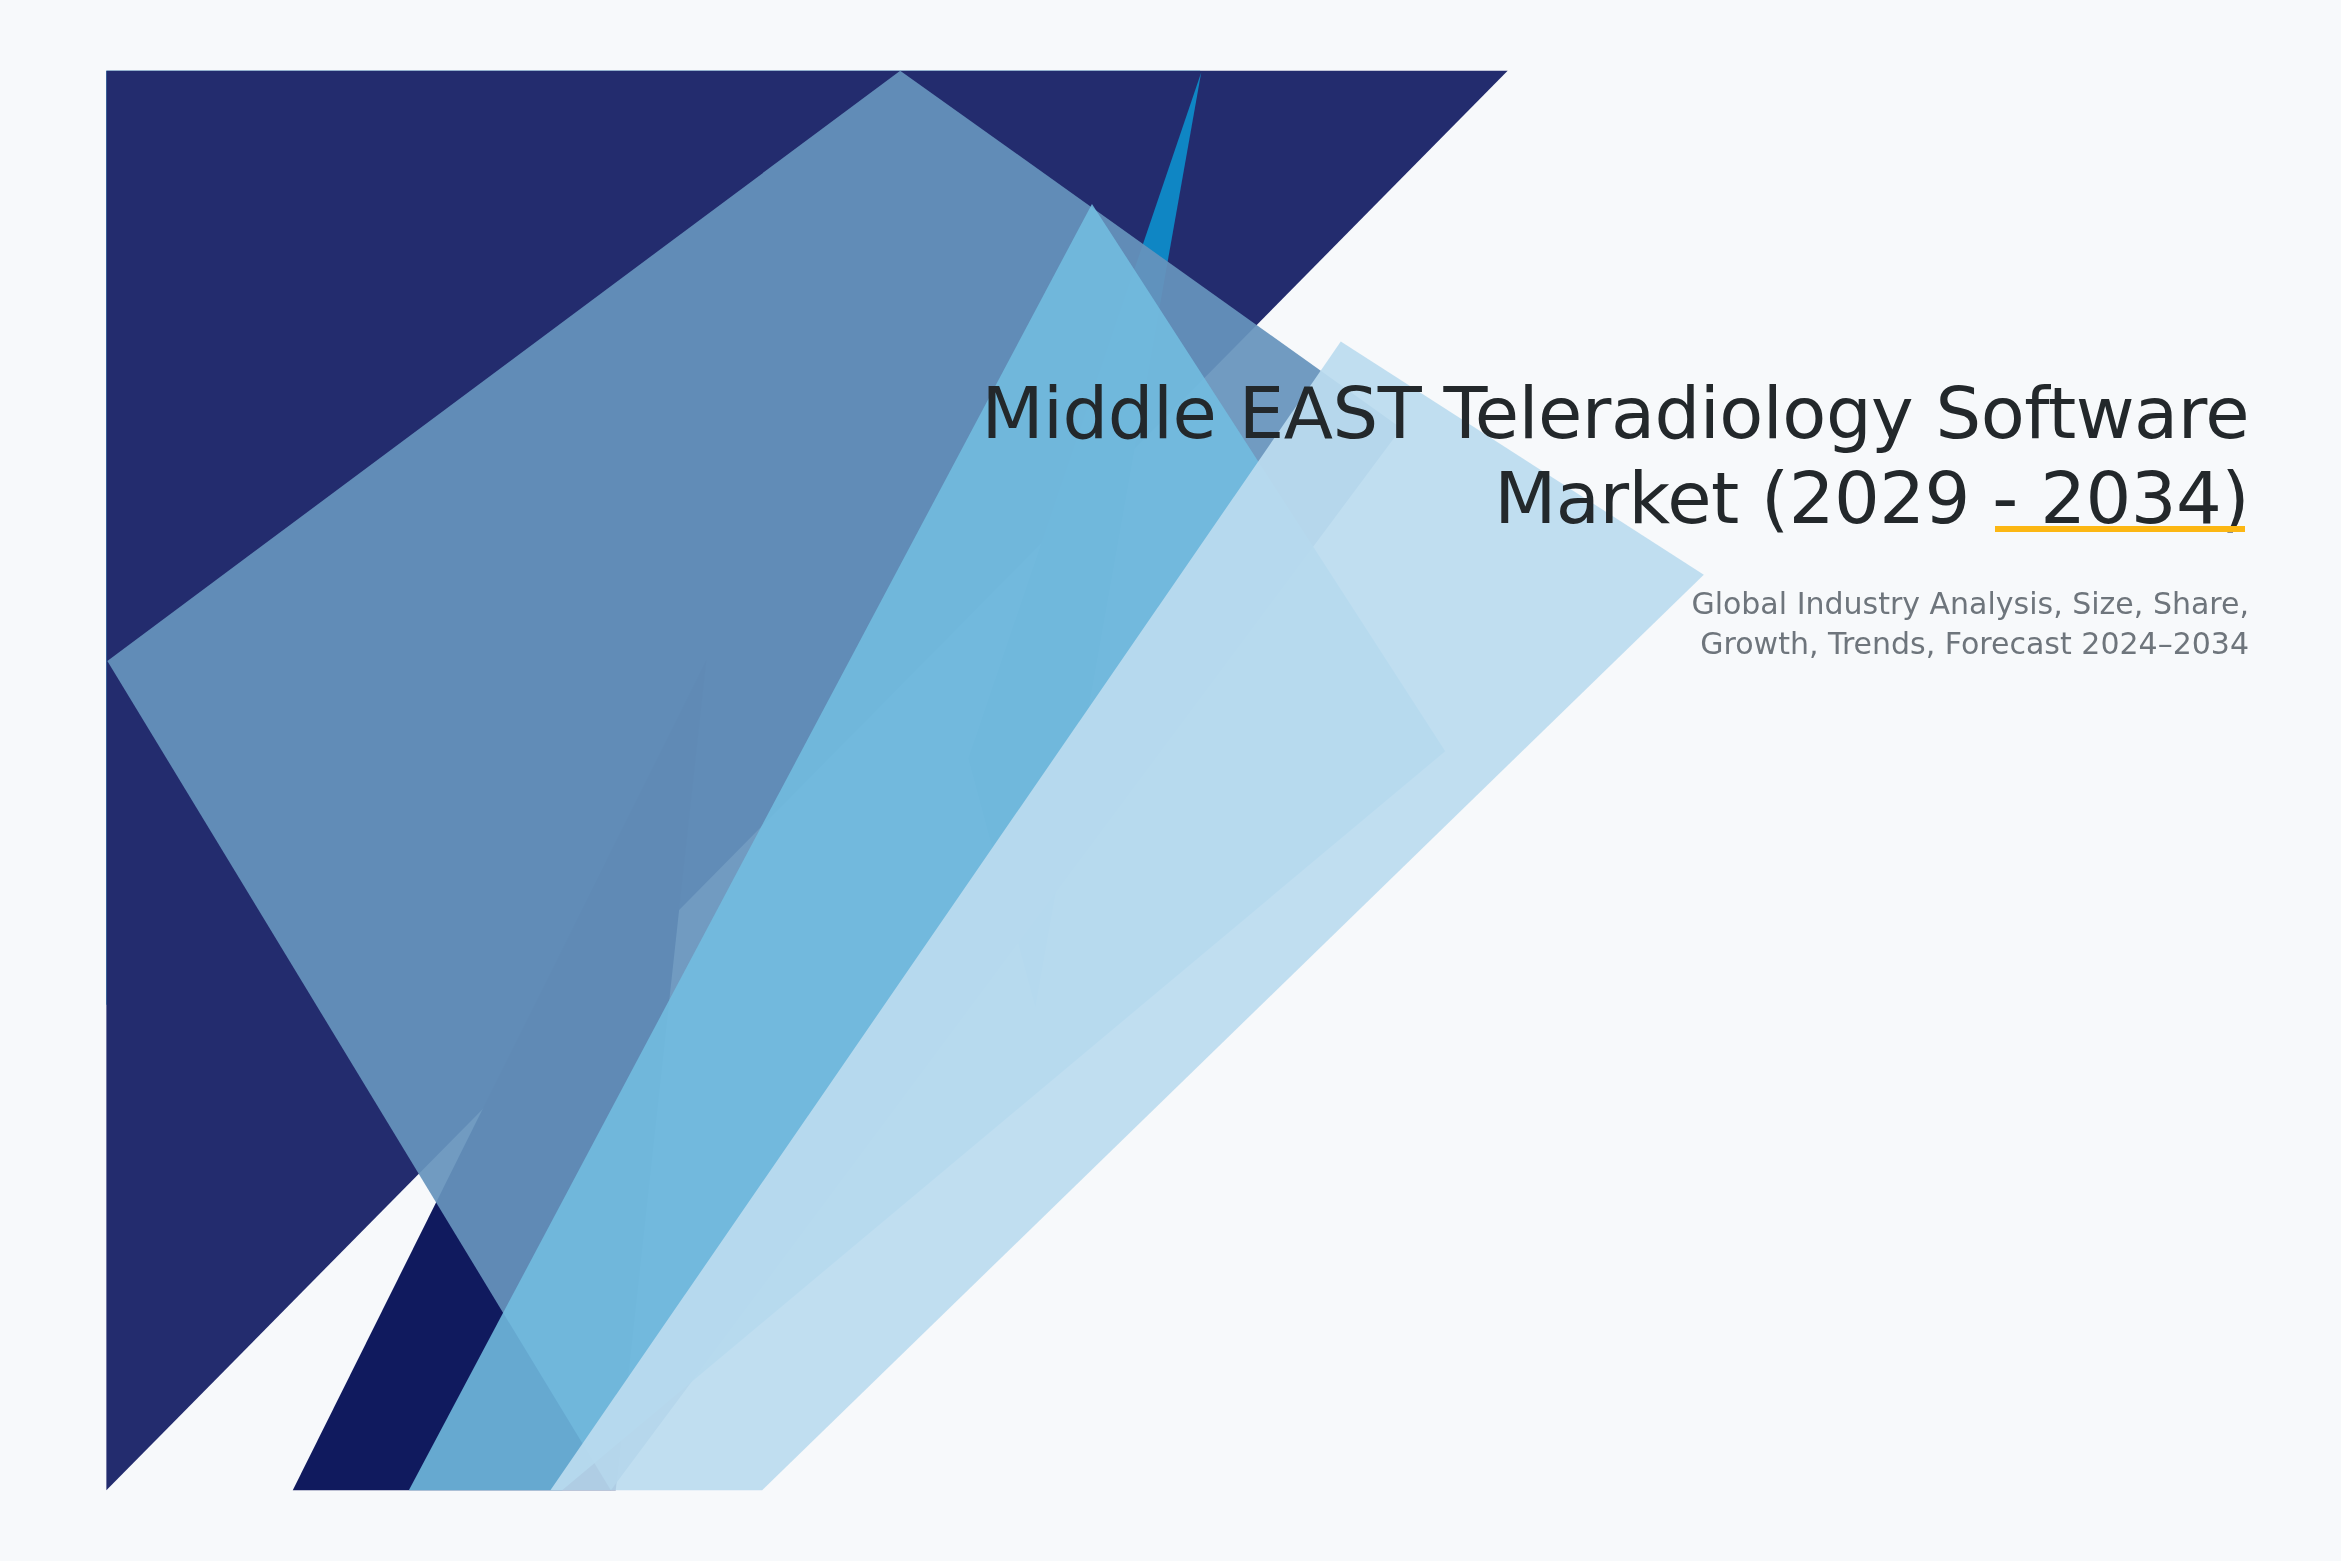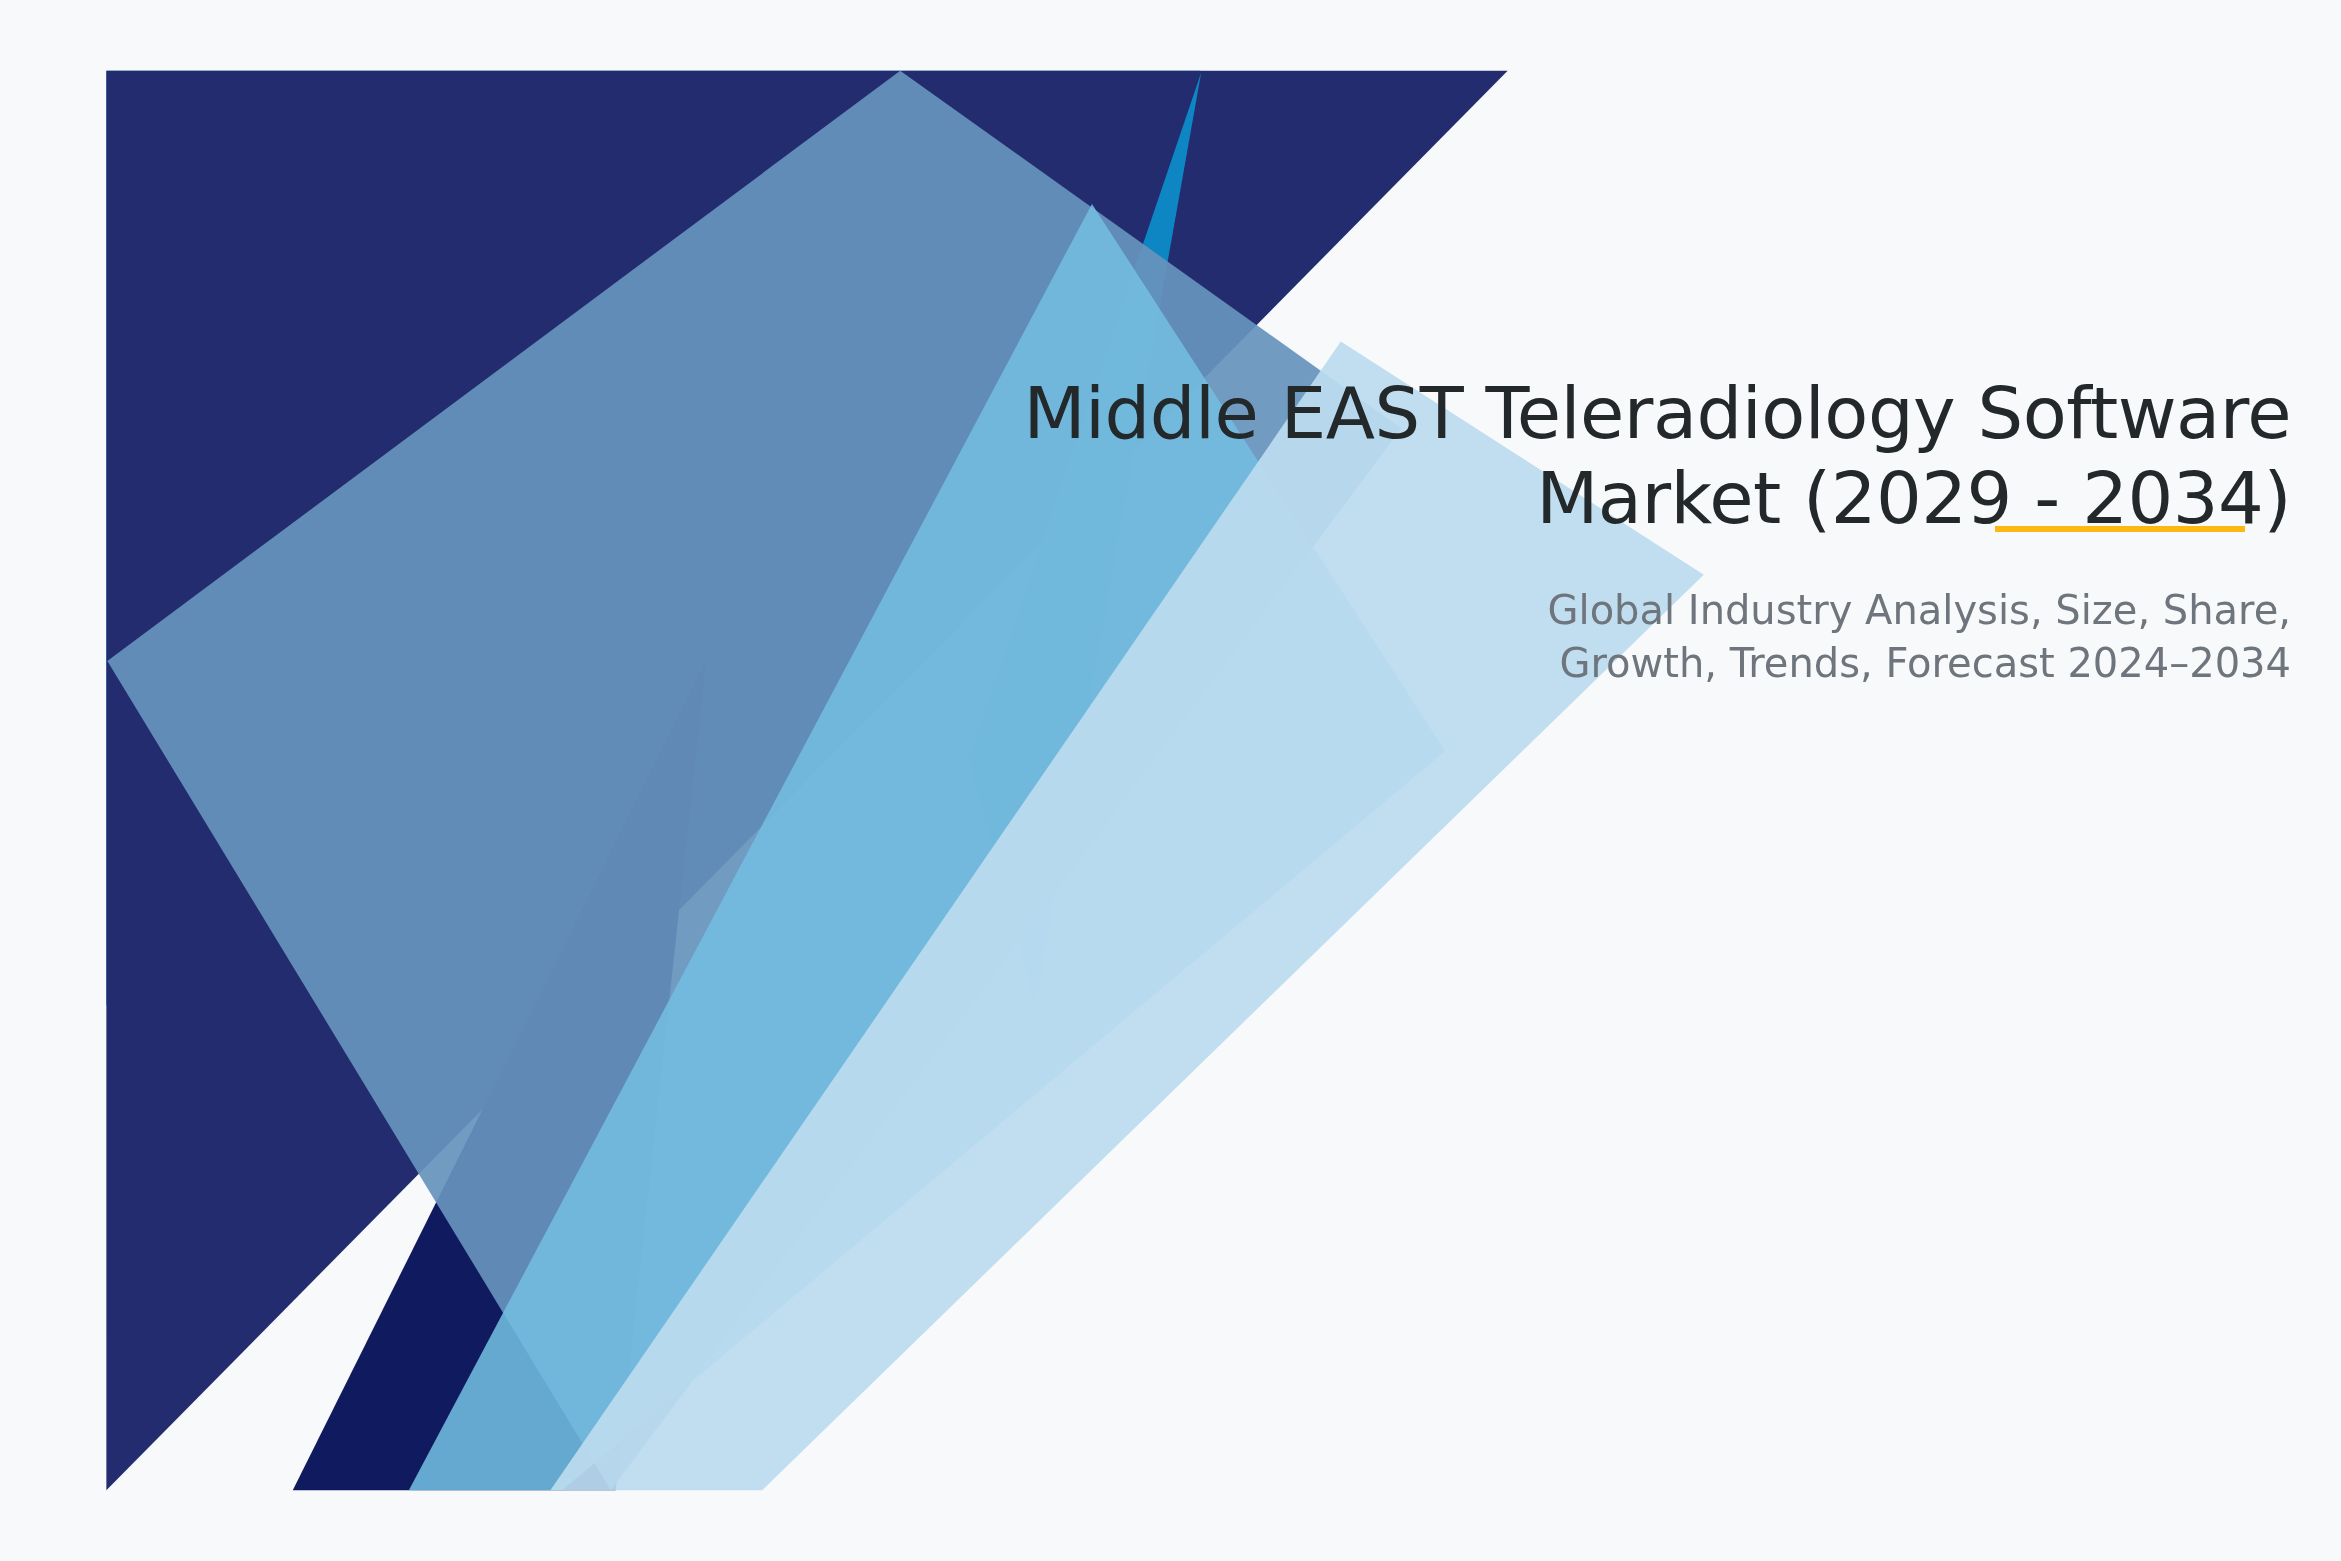--- a/index.html
+++ b/index.html
@@ -16,21 +16,21 @@
     font-family: "DejaVu Sans", sans-serif;
   }
   #artwork {
     position: absolute;
     left: 0; top: 0;
     width: 2342px;
     height: 1561px;
   }
   #text-block {
     position: absolute;
-    left: 774px;
+    left: 732px;
     top: 371px;
     width: 1517px;
     text-align: right;
   }
   #title {
     margin: 0;
     font-family: "DejaVu Sans", sans-serif;
     font-weight: 400;
     font-size: 72px;
     line-height: 1.18;
@@ -46,21 +46,21 @@
     width: 250px;
     height: 6.3px;
     background: #fcb713;
     z-index: 4;
   }
   #subtitle {
     margin: 0;
     padding-top: 43px;
     font-family: "DejaVu Sans", sans-serif;
     font-weight: 400;
-    font-size: 40px;
+    font-size: 30px;
     line-height: 1.33;
     color: #6e757c;
     position: relative;
     z-index: 3;
   }
 </style>
 </head>
 <body>
 
 <div id="page">

